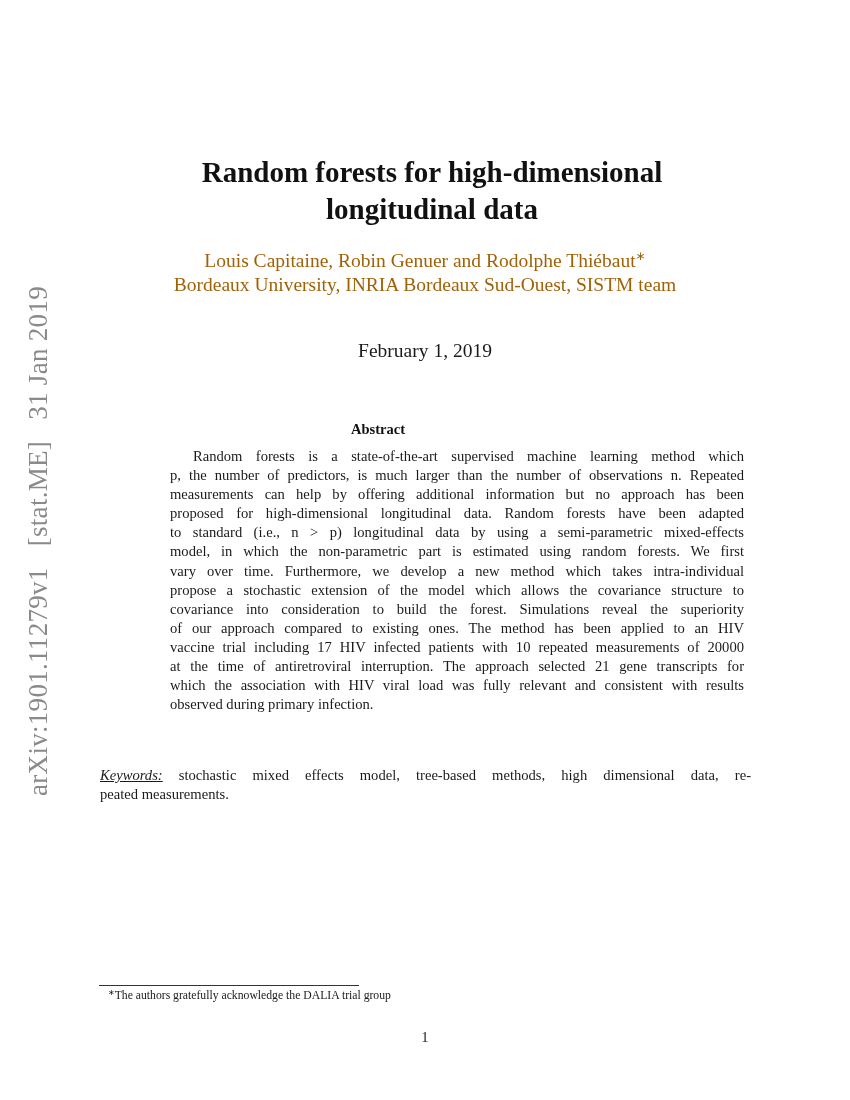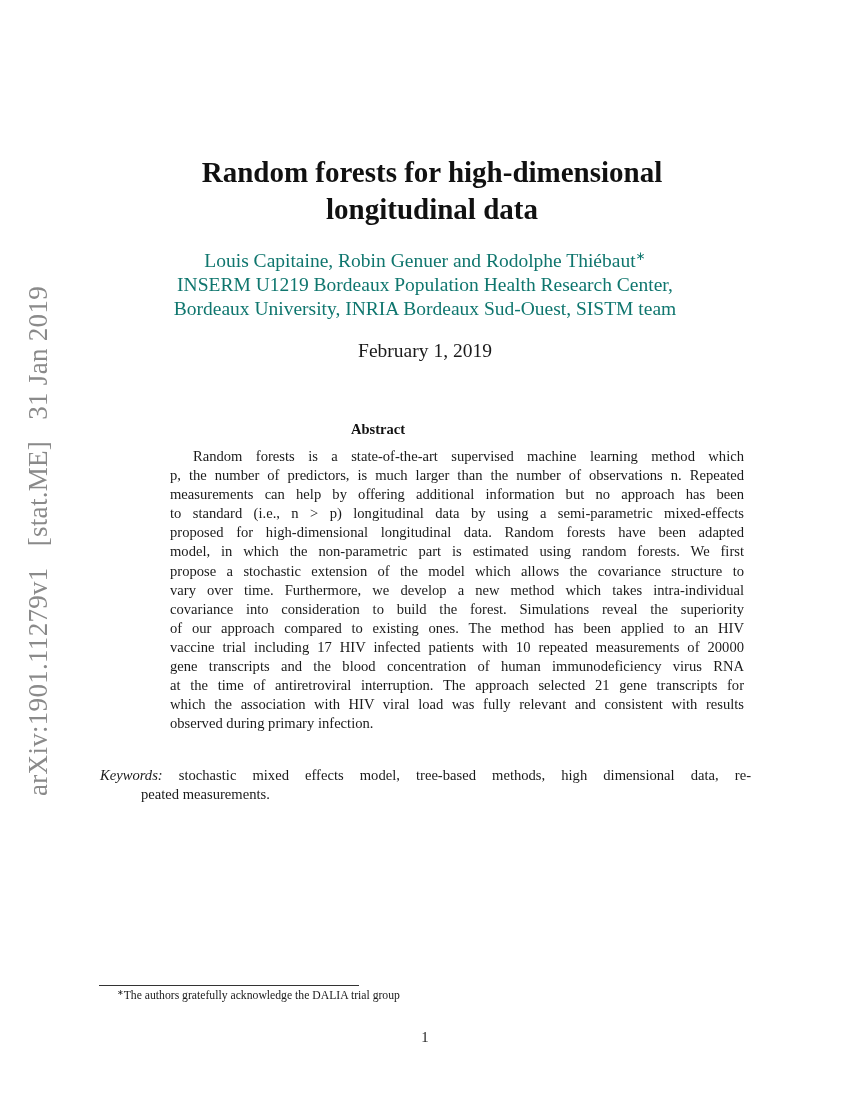--- a/index.html
+++ b/index.html
@@ -45,21 +45,21 @@
 
     .authors-block {
       position: absolute;
       top: 249px;
       left: 0;
       width: 850px;
       text-align: center;
       font-family: "Liberation Serif", serif;
       font-size: 19.5px;
       line-height: 24px;
-      color: #0f766e;
+      color: #a16207;
     }
     .authors-block div { white-space: nowrap; }
     .authors-block sup { font-size: 12px; vertical-align: 7px; line-height: 0; }
 
     .date {
       position: absolute;
       top: 340px;
       left: 0;
       width: 850px;
       text-align: center;
@@ -110,35 +110,35 @@
       font-size: 14.6px;
       line-height: 19.1px;
       color: #1a1a1a;
     }
     .keywords .kw-line {
       display: block;
       white-space: nowrap;
       text-align: justify;
       text-align-last: justify;
     }
-    .keywords .kw-line.last { text-align-last: left; margin-left: 41px; }
-    .keywords .kw-label { font-style: italic; }
+    .keywords .kw-line.last { text-align-last: left; }
+    .keywords .kw-label { font-style: italic; text-decoration: underline; }
 
     .footnote-rule {
       position: absolute;
       top: 985px;
       left: 99px;
       width: 260px;
       height: 0;
       border-top: 1px solid #333;
     }
     .footnote {
       position: absolute;
       top: 989px;
-      left: 117px;
+      left: 108px;
       font-family: "Liberation Serif", serif;
       font-size: 11.7px;
       color: #1a1a1a;
       white-space: nowrap;
     }
     .footnote sup { font-size: 8px; vertical-align: 4px; line-height: 0; }
 
     .page-number {
       position: absolute;
       top: 1029px;
@@ -161,41 +161,39 @@
 
 <div class="title">
   <div>Random forests for high-dimensional</div>
   <div>longitudinal data</div>
 </div>
 
 <div class="authors-block">
   <div>
     <span>Louis Capitaine, Robin Genuer and Rodolphe Thiébaut</span><sup>∗</sup>
   </div>
-  <div>INSERM U1219 Bordeaux Population Health Research Center,</div>
   <div>Bordeaux University, INRIA Bordeaux Sud-Ouest, SISTM team</div>
 </div>
 
 <div class="date">February 1, 2019</div>
 
 <div class="abstract-heading">Abstract</div>
 
 <div class="abstract-body">
   <span class="abstract-line first">Random forests is a state-of-the-art supervised machine learning method which</span>
   <span class="abstract-line">p, the number of predictors, is much larger than the number of observations n. Repeated</span>
   <span class="abstract-line">measurements can help by offering additional information but no approach has been</span>
+  <span class="abstract-line">proposed for high-dimensional longitudinal data. Random forests have been adapted</span>
   <span class="abstract-line">to standard (i.e., n &gt; p) longitudinal data by using a semi-parametric mixed-effects</span>
-  <span class="abstract-line">proposed for high-dimensional longitudinal data. Random forests have been adapted</span>
   <span class="abstract-line">model, in which the non-parametric part is estimated using random forests. We first</span>
+  <span class="abstract-line">vary over time. Furthermore, we develop a new method which takes intra-individual</span>
   <span class="abstract-line">propose a stochastic extension of the model which allows the covariance structure to</span>
-  <span class="abstract-line">vary over time. Furthermore, we develop a new method which takes intra-individual</span>
   <span class="abstract-line">covariance into consideration to build the forest. Simulations reveal the superiority</span>
   <span class="abstract-line">of our approach compared to existing ones. The method has been applied to an HIV</span>
   <span class="abstract-line">vaccine trial including 17 HIV infected patients with 10 repeated measurements of 20000</span>
-  <span class="abstract-line">gene transcripts and the blood concentration of human immunodeficiency virus RNA</span>
   <span class="abstract-line">at the time of antiretroviral interruption. The approach selected 21 gene transcripts for</span>
   <span class="abstract-line">which the association with HIV viral load was fully relevant and consistent with results</span>
   <span class="abstract-line last">observed during primary infection.</span>
 </div>
 
 <div class="keywords">
   <span class="kw-line"><span class="kw-label">Keywords:</span> <span>stochastic mixed effects model, tree-based methods, high dimensional data, re-</span></span>
   <span class="kw-line last">peated measurements.</span>
 </div>
 

